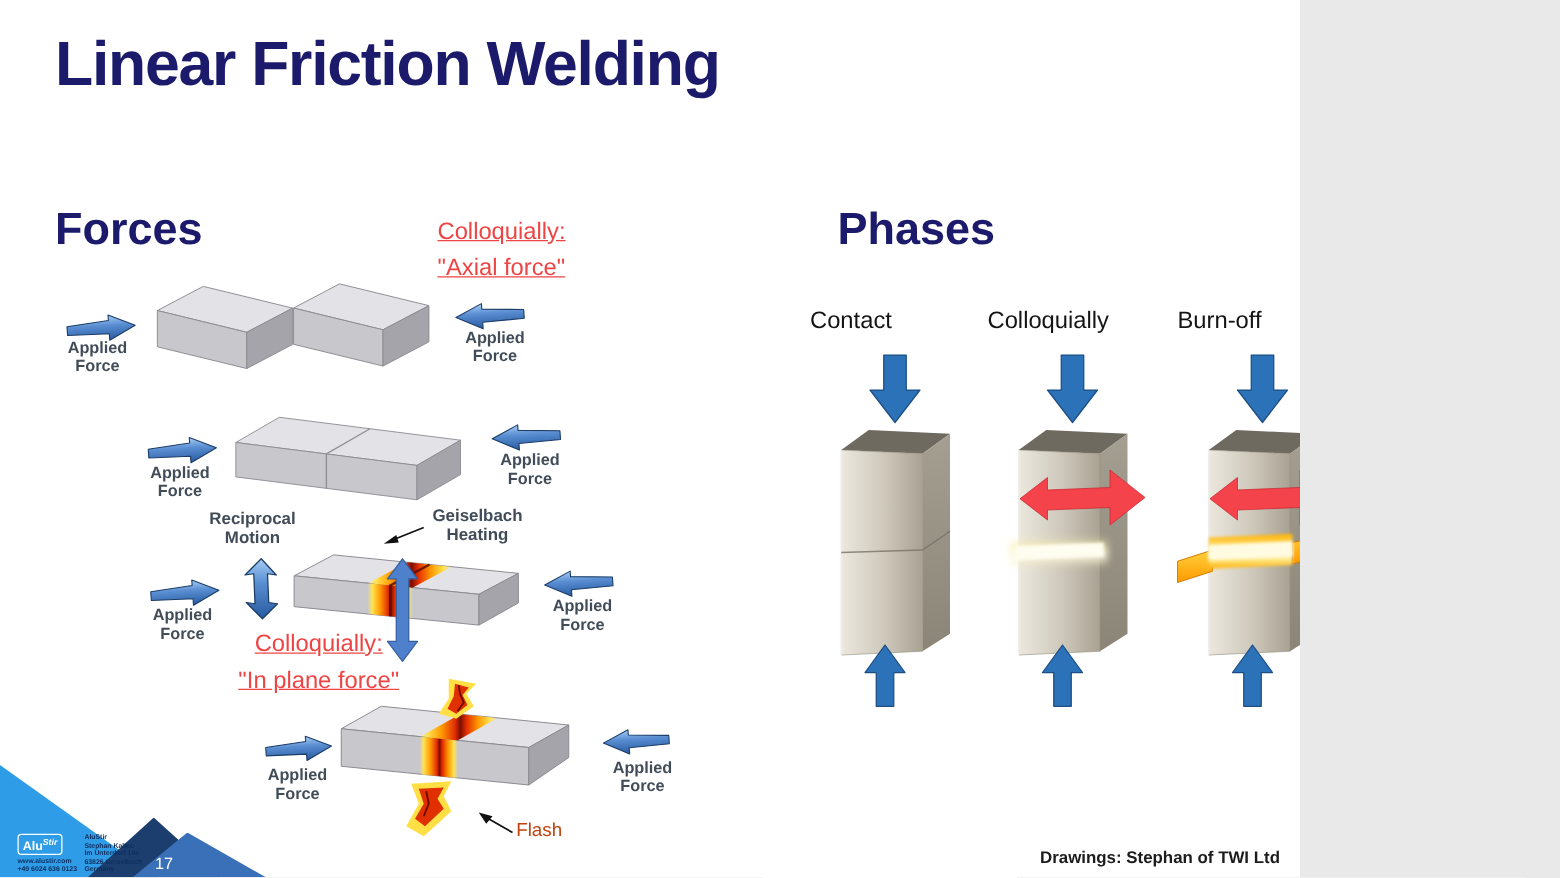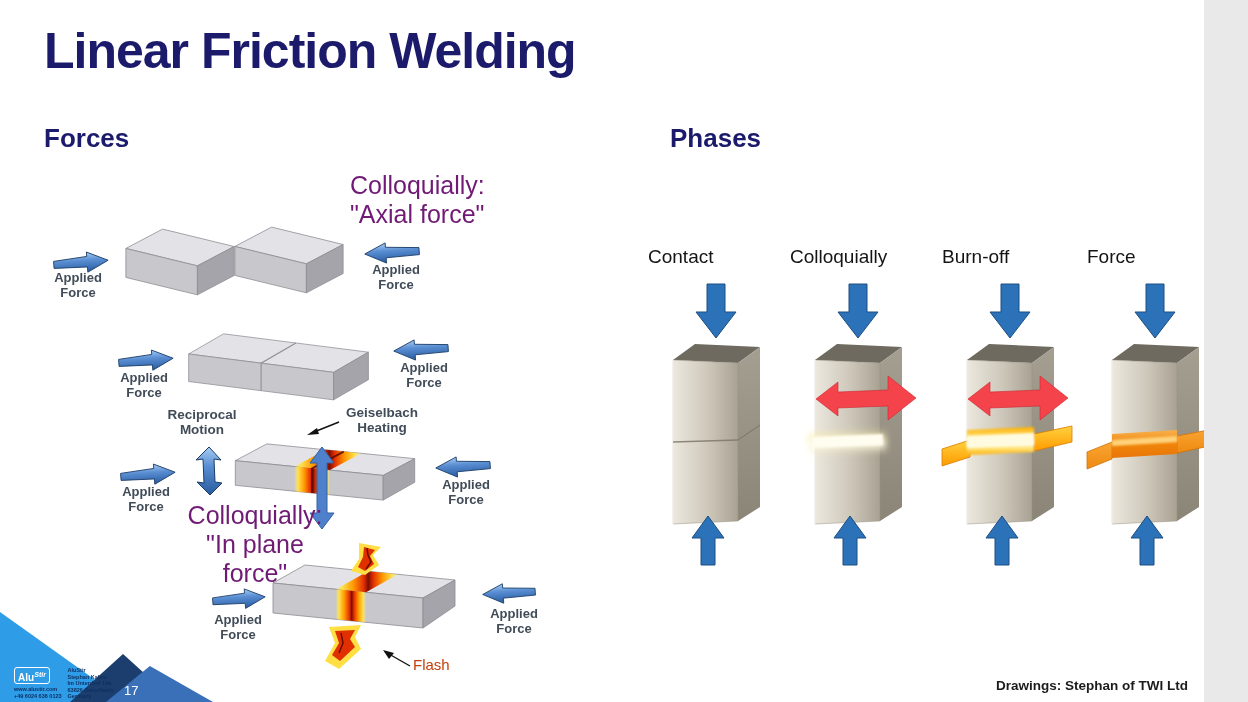--- a/index.html
+++ b/index.html
@@ -1,21 +1,21 @@
 <!DOCTYPE html>
 <html><head>
 <meta charset="utf-8">
 <style>
   html,body{margin:0;padding:0;background:#e9e9e9;}
-  .slide{position:relative;width:1204px;height:702px;background:#ffffff;overflow:hidden;
+  .slide{position:relative;width:1040px;height:702px;background:#ffffff;overflow:hidden;
          font-family:"Liberation Sans", sans-serif;}
   .abs{position:absolute;}
   .title{left:44px;top:22px;font-size:50px;font-weight:bold;color:#1b1a6b;letter-spacing:-1px;}
-  .section-h{font-size:26px;font-weight:bold;color:#1b1a6b;}
-  .note{font-size:25px;color:#701a75;line-height:29px;white-space:pre-line;}
+  .section-h{font-size:36px;font-weight:bold;color:#1b1a6b;margin-top:39px;}
+  .note{font-size:19px;color:#ef4444;line-height:29px;white-space:pre-line;text-decoration:underline;}
   .flabel{font-size:13px;font-weight:bold;color:#414c58;line-height:15px;text-align:center;white-space:pre-line;}
   .phase-label{font-size:19px;color:#141414;text-align:left;}
   .credit{right:16px;top:678px;font-size:13.5px;font-weight:bold;color:#1c1c1c;}
   .pagenum{left:124px;top:683px;font-size:13px;color:#ffffff;z-index:6;}
   .tri{z-index:2;}
   .logo-wrap{left:14px;top:667px;z-index:7;display:flex;gap:6px;}
   .logo-box{width:34px;height:15px;border:1.4px solid #ffffff;border-radius:3px;
             color:#ffffff;font-weight:bold;font-size:10px;line-height:13px;text-align:center;}
   .logo-stir{font-style:italic;font-size:7px;vertical-align:4px;}
   .logo-contact{font-size:5.5px;font-weight:bold;color:#0e2f5e;line-height:6.5px;margin-top:2px;white-space:pre-line;}

